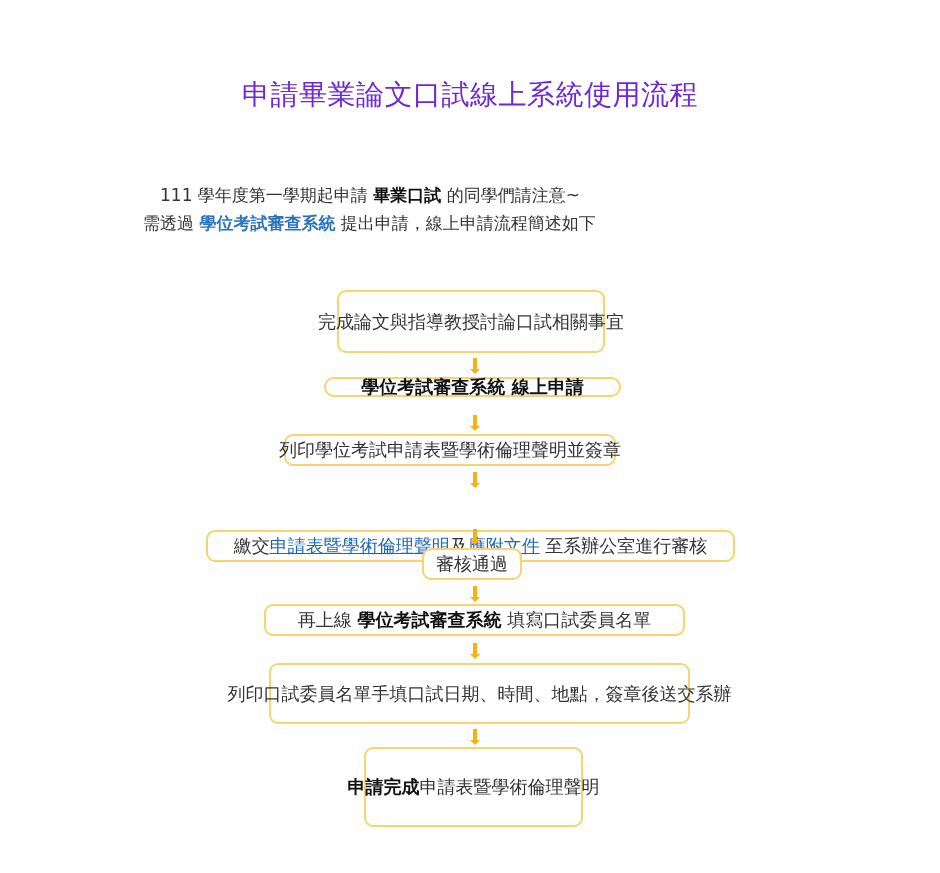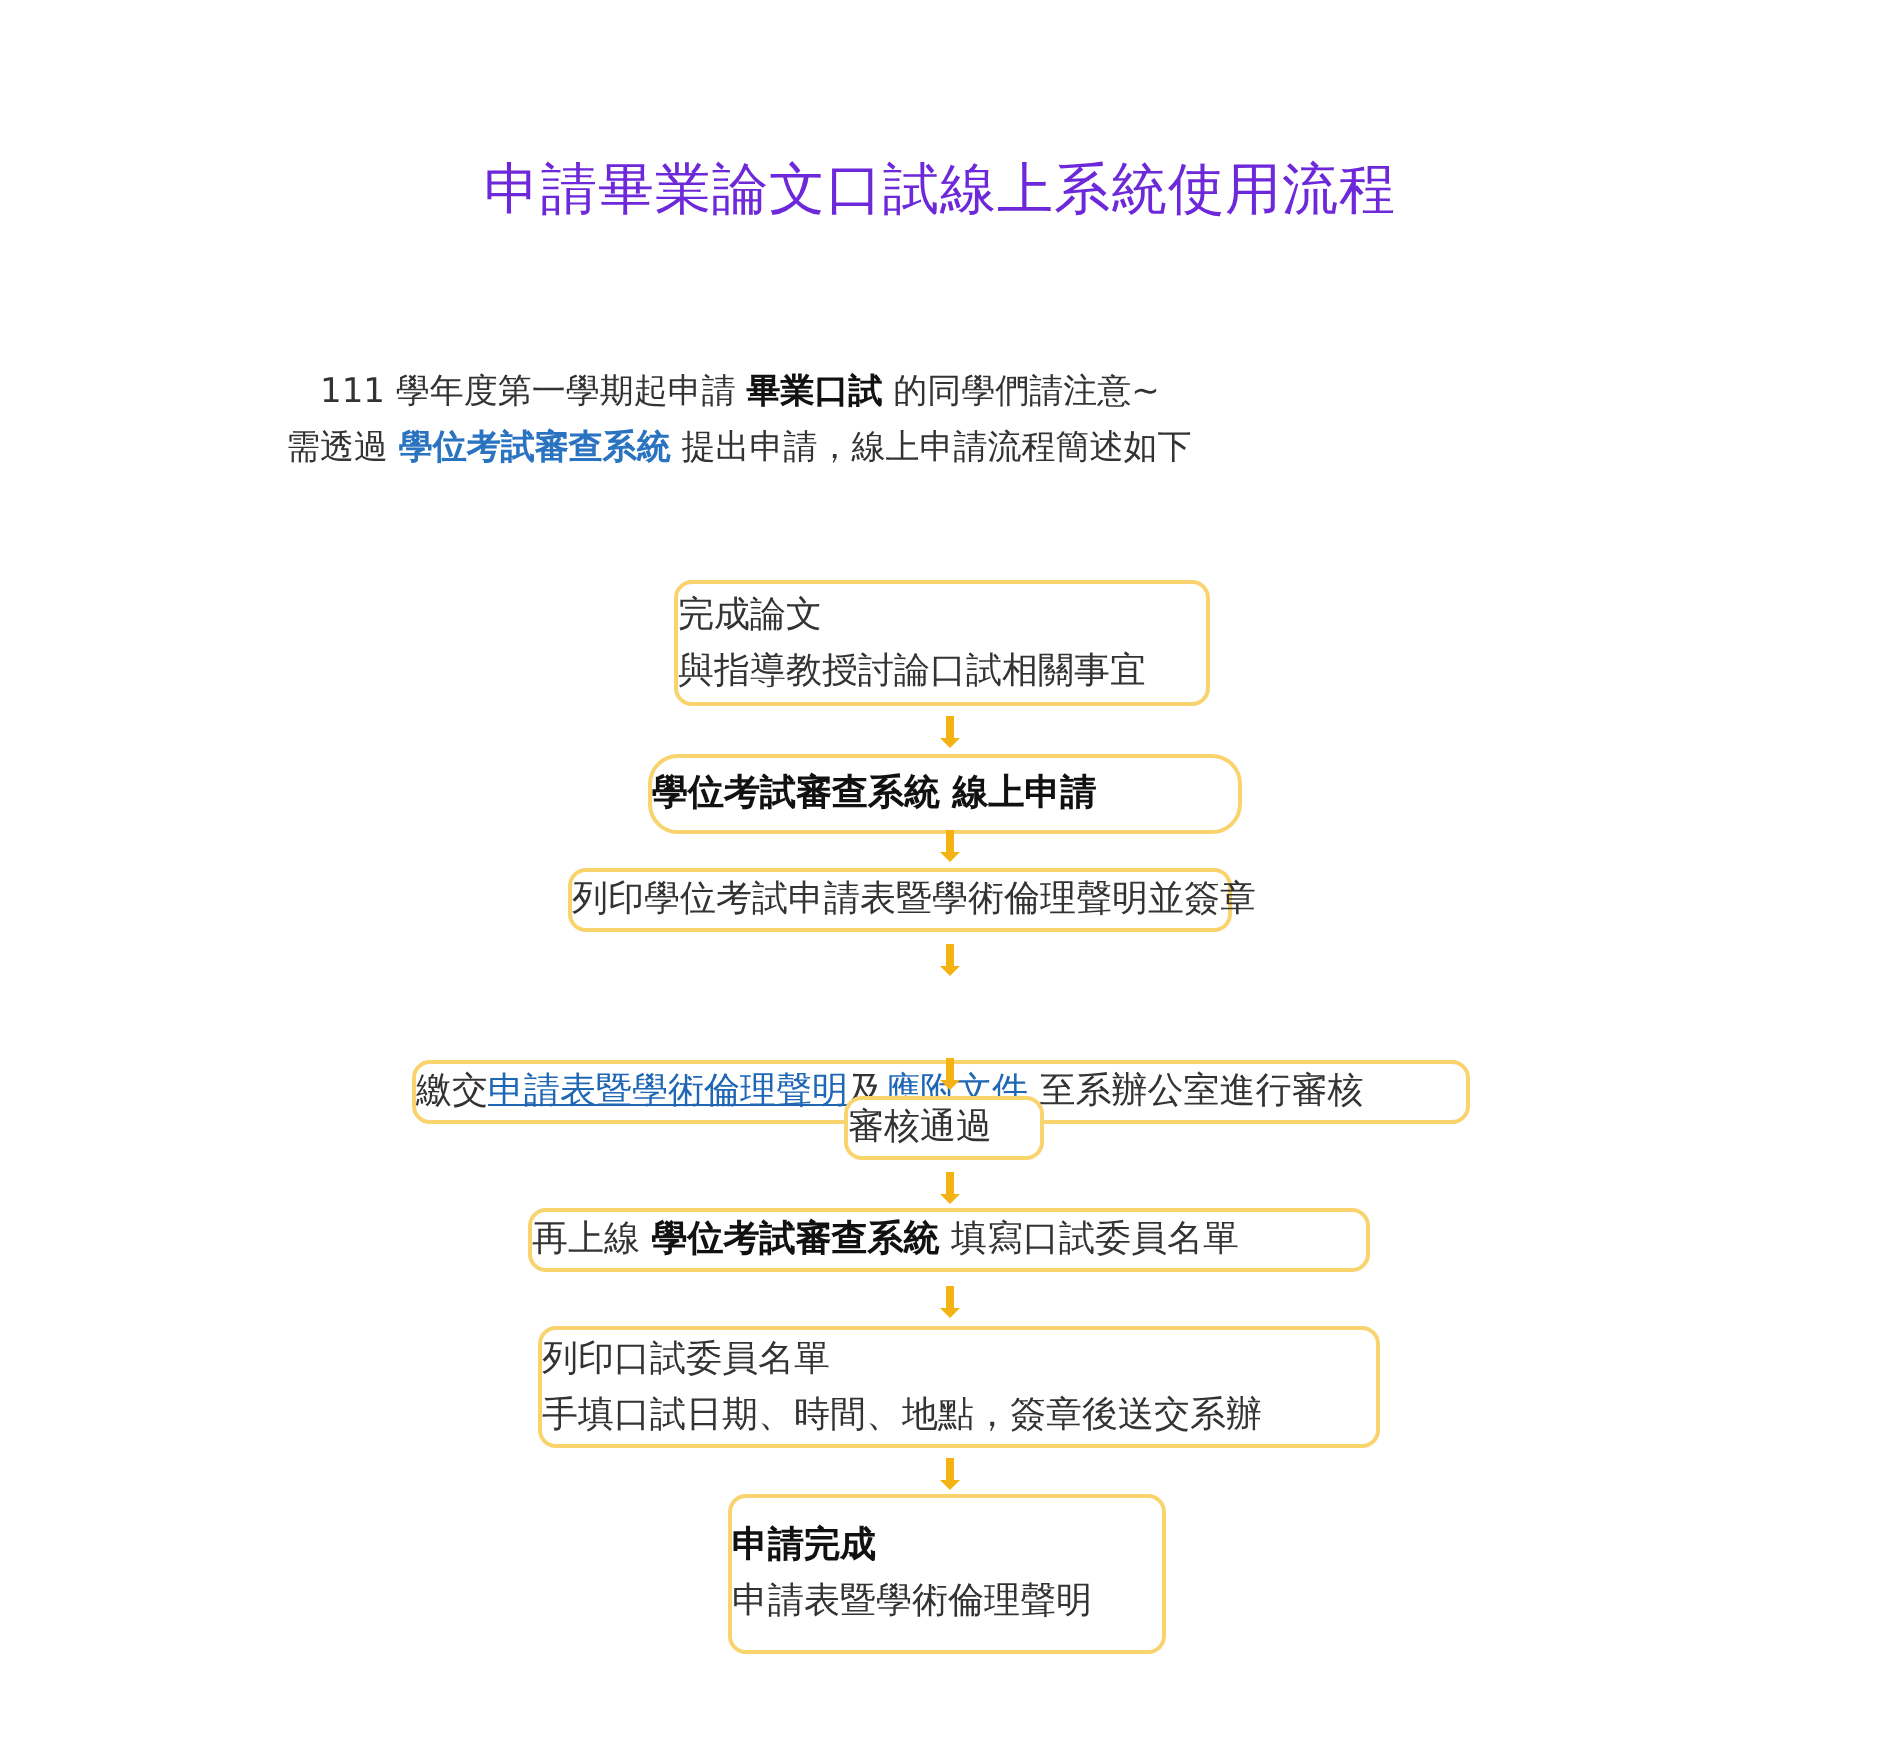--- a/index.html
+++ b/index.html
@@ -13,21 +13,21 @@
       text-align: center; font-size: 28px; color: #6d28d9; letter-spacing: 0.5px;
     }
     .intro { position: absolute; left: 143px; font-size: 17px; color: #333333; white-space: nowrap; }
     .intro.l1 { top: 184px; margin-left: 17px; }
     .intro.l2 { top: 212px; }
     .b { font-weight: bold; color: #111111; }
     .blue-bold { font-weight: bold; color: #2a73c0; }
     .box {
       position: absolute; box-sizing: border-box;
       border: 2px solid #f8d36e; border-radius: 9px; background: #ffffff;
-      display: flex; flex-direction: column; justify-content: center;
+      display: flex; align-items: center; justify-content: center;
       font-size: 18px; color: #333333; line-height: 28px; white-space: nowrap;
     }
     .link { color: #1f67b5; text-decoration: underline; }
     .arrow {
       position: absolute; width: 4px; background: #f4b312;
     }
     .arrow::after {
       content: ""; position: absolute; left: -3px; bottom: -4px;
       border-left: 5px solid transparent; border-right: 5px solid transparent;
       border-top: 5px solid #f4b312;
@@ -41,21 +41,21 @@
 <div class="intro l1"><span>111 學年度第一學期起申請 </span><span class="b">畢業口試</span><span> 的同學們請注意~</span></div>
 
 <div class="intro l2"><span>需透過 </span><span class="blue-bold">學位考試審查系統</span><span> 提出申請，線上申請流程簡述如下</span></div>
 
 <div class="box" style="left:337px; top:290px; width:268px; height:63px;">
   <div>完成論文</div>
   <div>與指導教授討論口試相關事宜</div>
 </div>
 <div class="arrow" style="left:473px; top:358px; height:12px;"></div>
 
-<div class="box" style="left:324px; top:377px; width:297px; height:40px;border-radius:15px;">
+<div class="box" style="left:324px; top:377px; width:297px; height:20px;border-radius:15px;">
   <div><span class="b">學位考試審查系統</span><span class="b"> 線上申請</span></div>
 </div>
 <div class="arrow" style="left:473px; top:415px; height:12px;"></div>
 
 <div class="box" style="left:284px; top:434px; width:332px; height:32px;">
   <div>列印學位考試申請表暨學術倫理聲明並簽章</div>
 </div>
 <div class="arrow" style="left:473px; top:472px; height:12px;"></div>
 
 <div class="box" style="left:206px; top:490px; width:529px; height:32px;margin-top:40px;">

